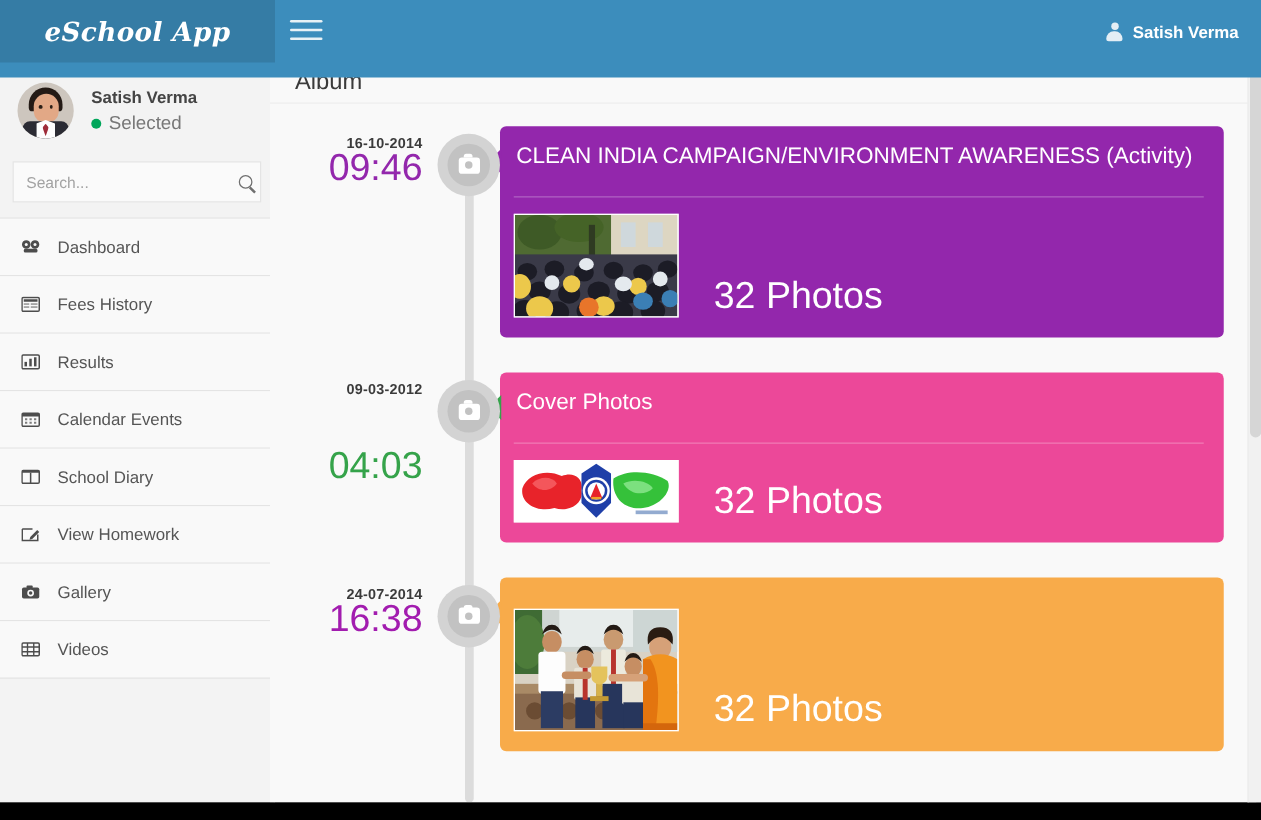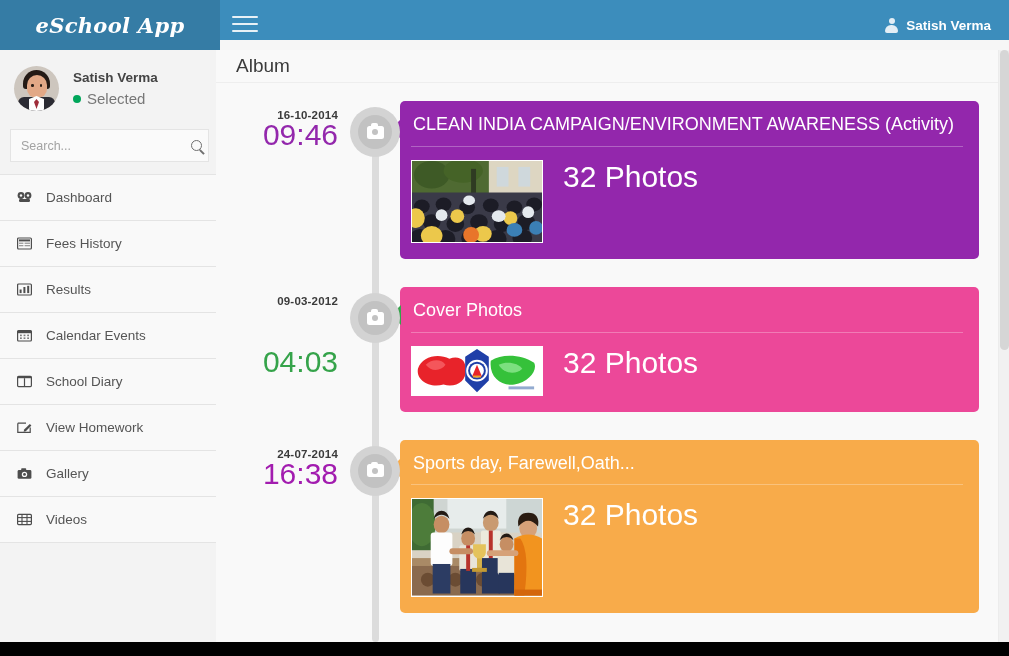--- a/index.html
+++ b/index.html
@@ -17,21 +17,21 @@
     overflow: hidden;
   }
   .bottom-strip {
     position: absolute; left: 0; top: 642px;
     width: 1009px; height: 14px; background: #000;
   }
 
   
   .topbar {
     position: absolute; top: 0; left: 0;
-    width: 1009px; height: 40px;
+    width: 1009px; height: 62px;
     background: #3c8dbc;
     z-index: 20;
   }
   .logo-zone {
     position: absolute; left: 0; top: 0;
     width: 220px; height: 50px;
     background: #357ca5;
     display: flex; align-items: center; justify-content: center;
   }
   .logo-text {
@@ -234,26 +234,26 @@
   }
   .tl-card::before {
     content: "";
     position: absolute; left: -9px; top: 18px;
     border-top: 10px solid transparent;
     border-bottom: 10px solid transparent;
     border-right: 10px solid currentColor;
   }
   .tl-card-title {
     font-size: 18px; line-height: 1.32;
-    padding: 0 2px 9px 2px;
+    padding: 0 2px 20px 2px;
     border-bottom: 1px solid rgba(255,255,255,.28);
     font-weight: normal;
   }
   .tl-card-body {
-    display: flex; align-items: flex-start; gap: 20px;
+    display: flex; align-items: flex-end; gap: 28px;
     padding-top: 13px;
   }
   .thumb {
     width: 132px; flex: none;
     border: 1px solid rgba(255,255,255,.55);
     overflow: hidden; background: #fff;
     position: relative;
   }
   .thumb svg { display: block; width: 100%; height: 100%; }
   .photo-count { font-size: 30px; font-weight: normal; color: #ffffff; }
@@ -530,21 +530,20 @@
         <div class="tl-date">
           <div class="tl-day">24-07-2014</div>
           <div class="tl-time" style="color: #a21caf;">16:38</div>
         </div>
         <div class="tl-badge">
           <div class="tl-badge-inner">
               <span class="cam"></span>
             </div>
         </div>
         <div class="tl-card" style="background: rgb(248, 171, 74); color: rgb(248, 171, 74);">
-          <div class="tl-card-title" style="color: rgb(255, 255, 255);">Sports day, Farewell,Oath...</div>
           <div class="tl-card-body">
             <div class="thumb">
               <svg viewBox="0 0 132 98" preserveAspectRatio="none" aria-hidden="true">
                 <rect width="132" height="98" fill="#d9d2c4"></rect>
                 <rect x="0" y="0" width="132" height="34" fill="#cfd5d2"></rect>
                 <rect x="36" y="0" width="60" height="30" fill="#e7eceb"></rect>
                 <rect x="96" y="0" width="36" height="34" fill="#cdd6d4"></rect>
                 <rect x="0" y="0" width="22" height="52" fill="#3f6b34"></rect>
                 <ellipse cx="10" cy="26" rx="14" ry="22" fill="#4d7c3a"></ellipse>
                 <rect x="0" y="66" width="132" height="32" fill="#8a6a4e"></rect>

